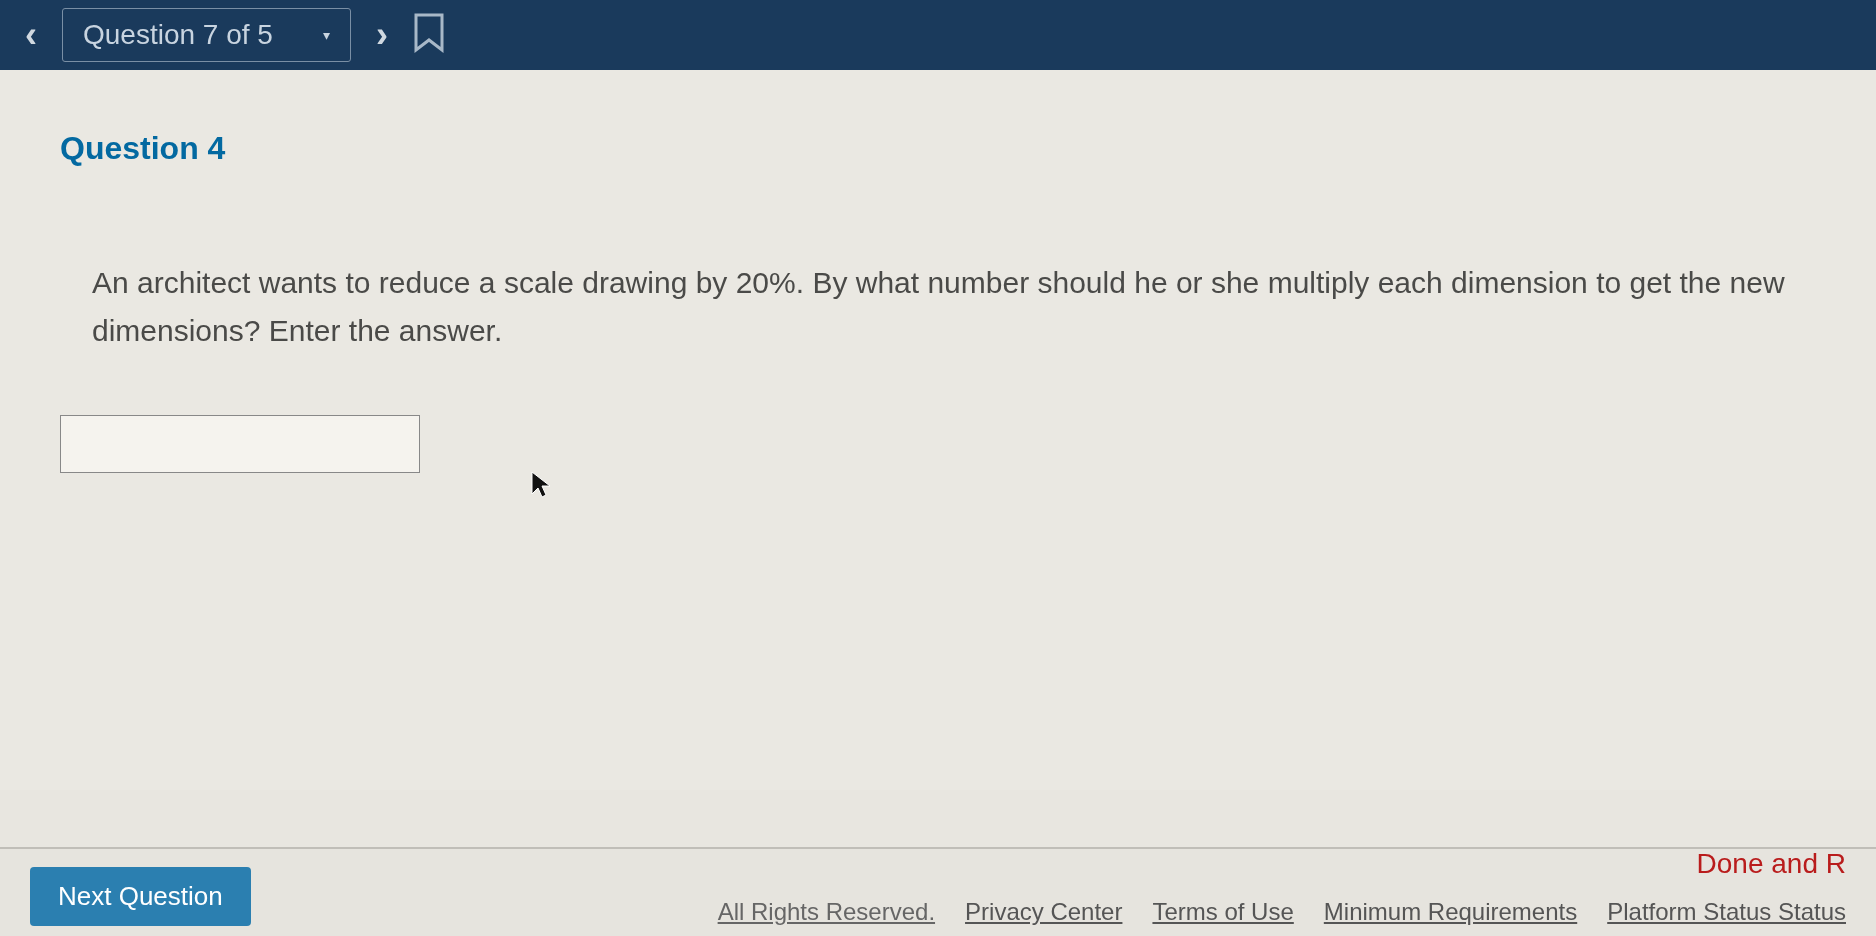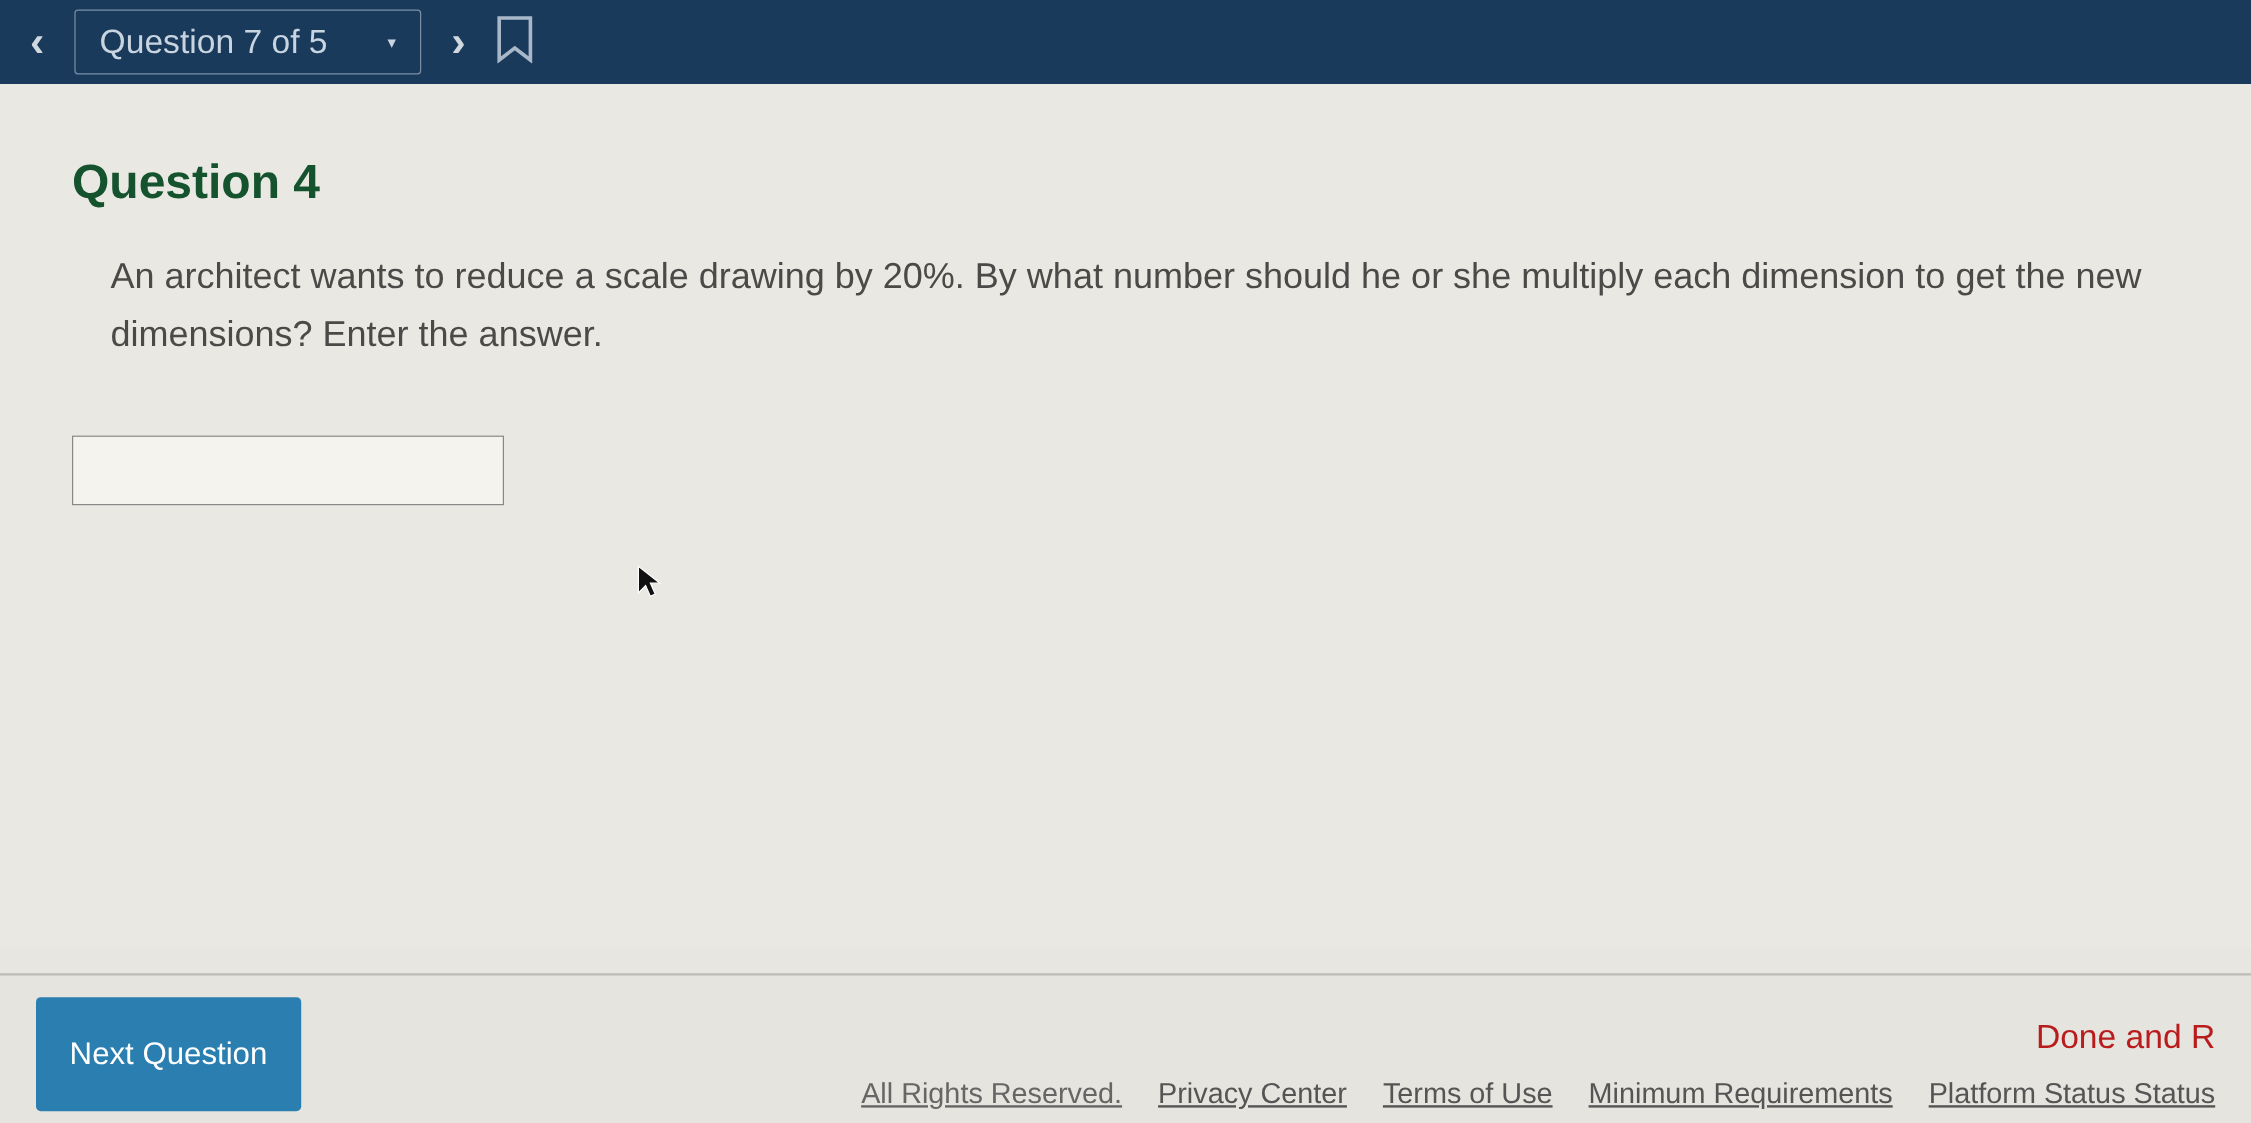--- a/index.html
+++ b/index.html
@@ -40,24 +40,24 @@
   .dropdown-caret {
     font-size: 14px;
     color: #c8d4e0;
   }
   .content-area {
     background: #eae8e2;
     padding: 60px 60px 40px 60px;
     min-height: 720px;
   }
   .question-heading {
-    color: #14532d;
-    font-size: 40px;
+    color: #0369a1;
+    font-size: 32px;
     font-weight: bold;
-    margin-bottom: 32px;
+    margin-bottom: 92px;
   }
   .question-text {
     color: #4a4a48;
     font-size: 30px;
     line-height: 1.6;
     margin-bottom: 60px;
     max-width: 1700px;
     margin-left: 32px;
   }
   .answer-input {
@@ -86,21 +86,21 @@
     background: #e6e4de;
     display: flex;
     align-items: flex-end;
     justify-content: space-between;
   }
   .next-btn {
     background: #2b7fb0;
     color: #fff;
     border: none;
     border-radius: 4px;
-    padding: 32px 28px;
+    padding: 14px 28px;
     font-size: 26px;
     cursor: pointer;
   }
   .footer-links {
     display: flex;
     gap: 30px;
     align-items: flex-end;
     color: #555;
     font-size: 24px;
   }

